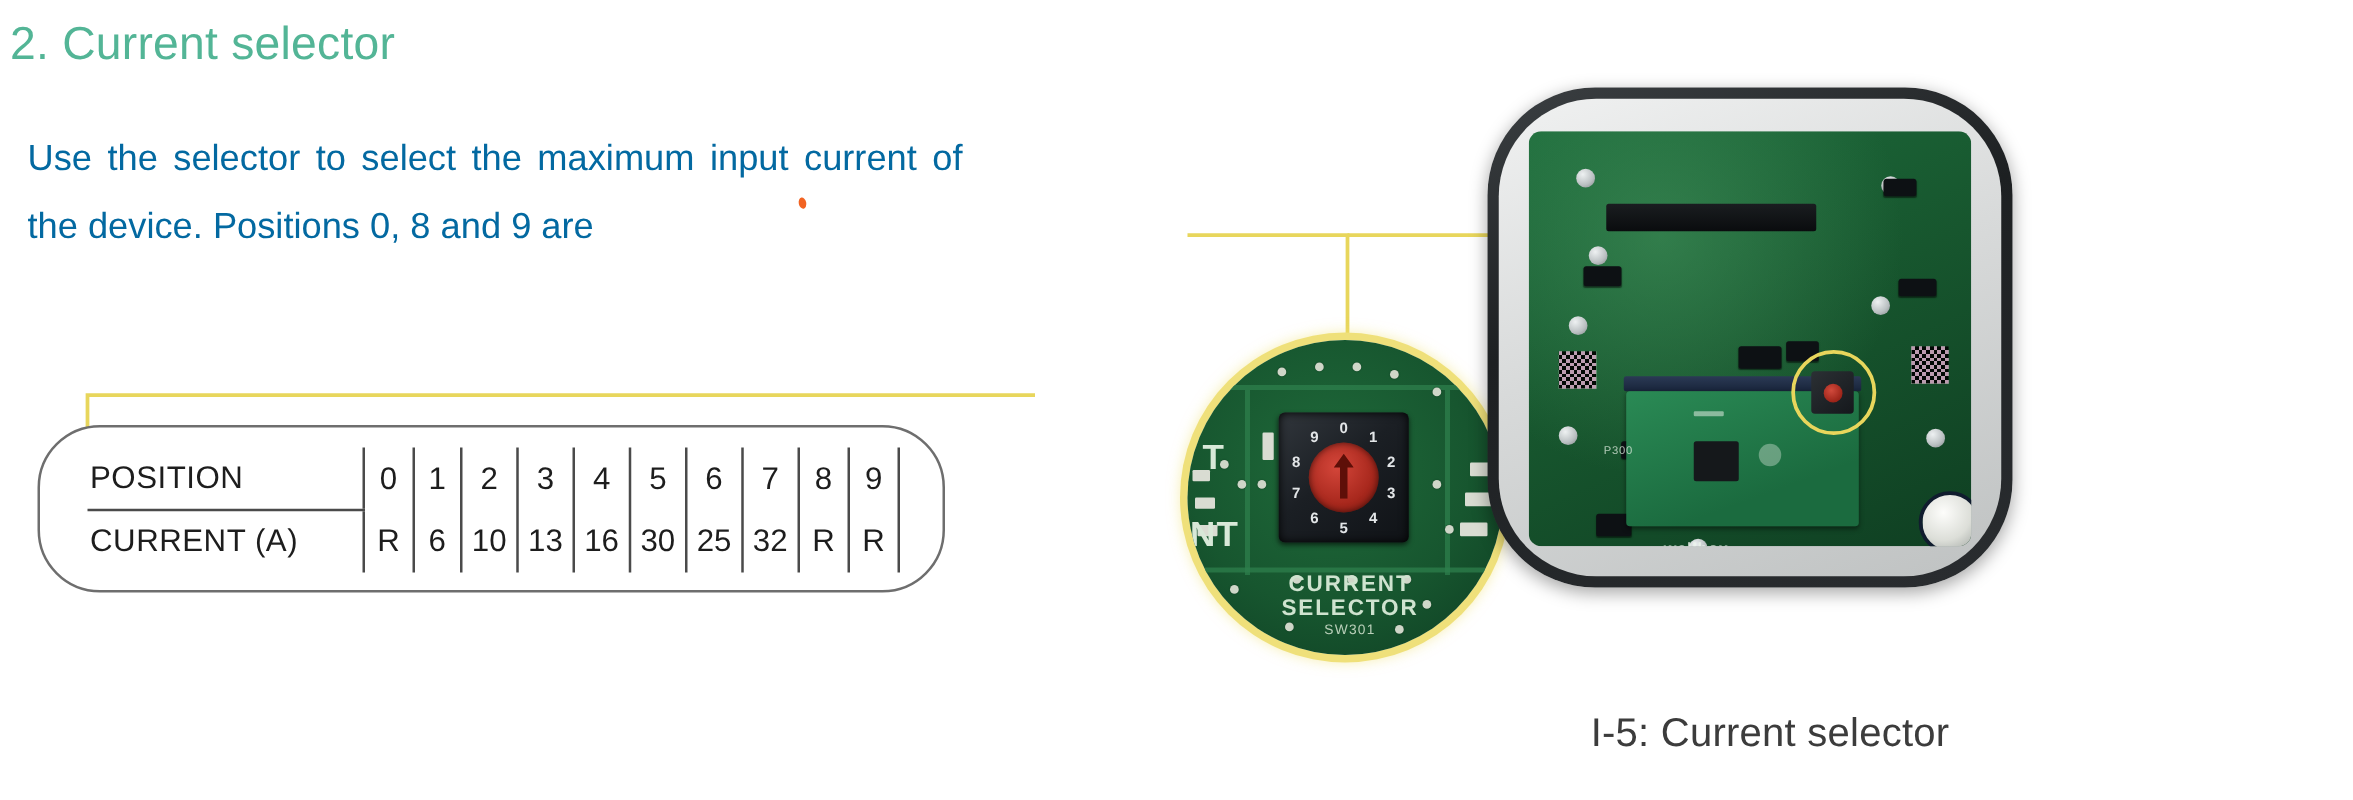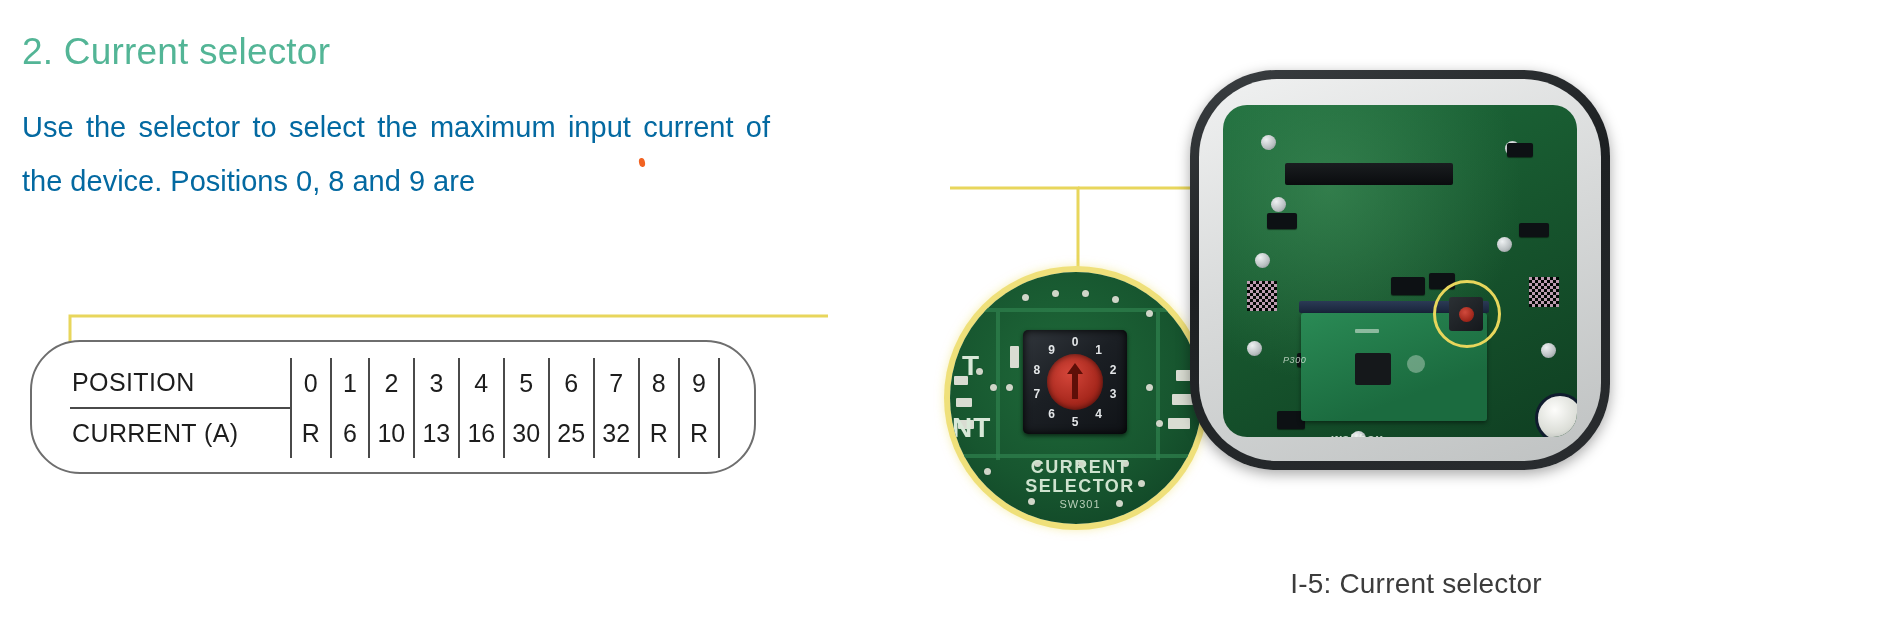--- a/index.html
+++ b/index.html
@@ -20,28 +20,27 @@
   #left-column {
     position: absolute;
     left: 0;
     top: 0;
     width: 950px;
     height: 640px;
   }
 
   #section-heading {
     position: absolute;
-    left: 22px;
+    left: 8px;
     top: 14px;
     font-size: 37px;
     font-weight: 400;
     letter-spacing: 0.2px;
     color: #53b596;
     white-space: nowrap;
-    margin-top: 17px;
   }
 
   #body-paragraph {
     position: absolute;
     left: 22px;
     top: 100px;
     width: 748px;
     font-size: 29px;
     line-height: 54px;
     color: #0369a1;
@@ -265,26 +264,25 @@
   }
   #board-shell-inner {
     position: absolute;
     left: 9px; top: 9px; right: 9px; bottom: 9px;
     border-radius: 78px;
     background: linear-gradient(160deg, #f0f1f1 0%, #d8dada 45%, #bfc2c2 100%);
   }
   #board-pcb {
     position: absolute;
     left: 24px; top: 26px; right: 24px; bottom: 24px;
-    border-radius: 24px;
+    border-radius: 10px;
     background:
       radial-gradient(circle at 30% 25%, rgba(70,150,95,.55) 0%, rgba(0,0,0,0) 55%),
       linear-gradient(155deg, #1d6b3b 0%, #17562e 48%, #0f3f22 100%);
     overflow: hidden;
-    font-style: italic;
   }
   .pcb-part {
     position: absolute;
     background: #0d1114;
     border-radius: 2px;
     box-shadow: 0 1px 1px rgba(0,0,0,.5);
   }
   .pcb-chip {
     position: absolute;
     background: #15181b;
@@ -401,21 +399,21 @@
     height: 640px;
     pointer-events: none;
   }
 
   #figure-caption {
     position: absolute;
     left: 0;
     top: 568px;
     width: 932px;
     text-align: center;
-    font-size: 28px;
+    font-size: 32px;
     color: #3c3c3c;
     letter-spacing: .2px;
   }
 </style>
 </head>
 <body>
 
 <div id="left-column">
 
   <div id="section-heading">2. Current selector</div>

